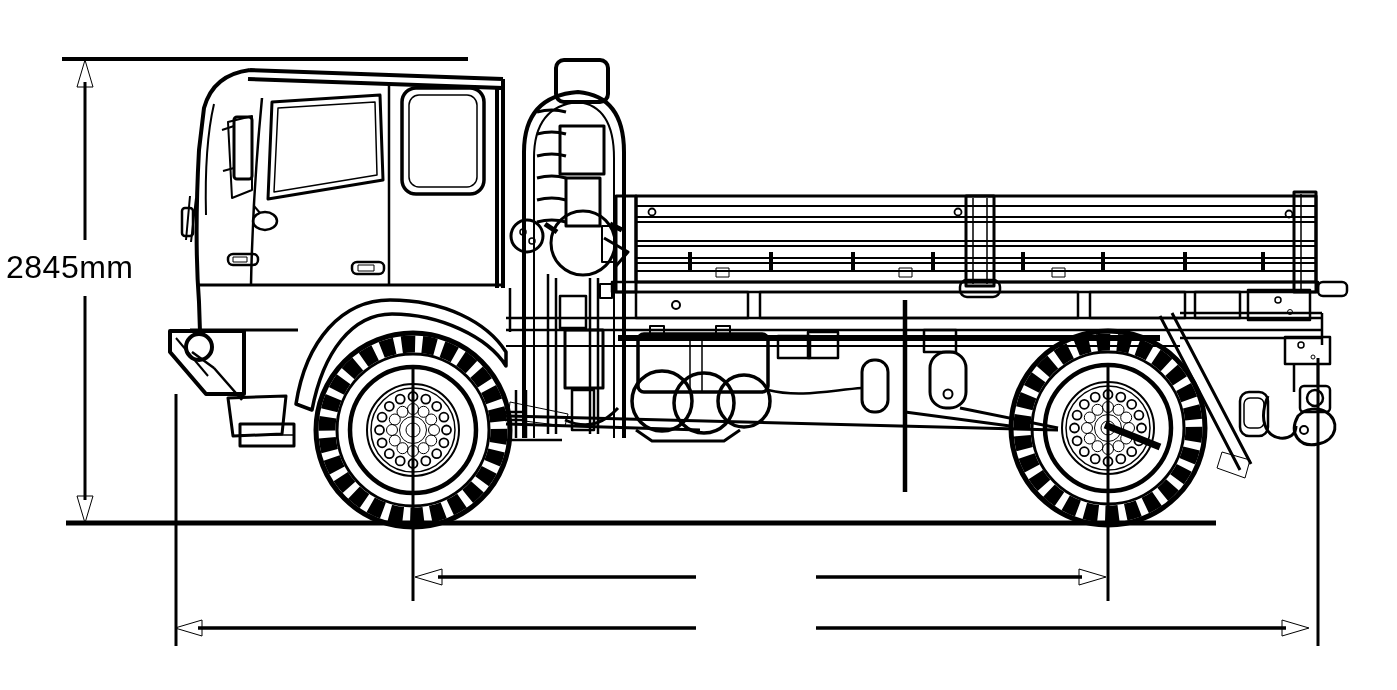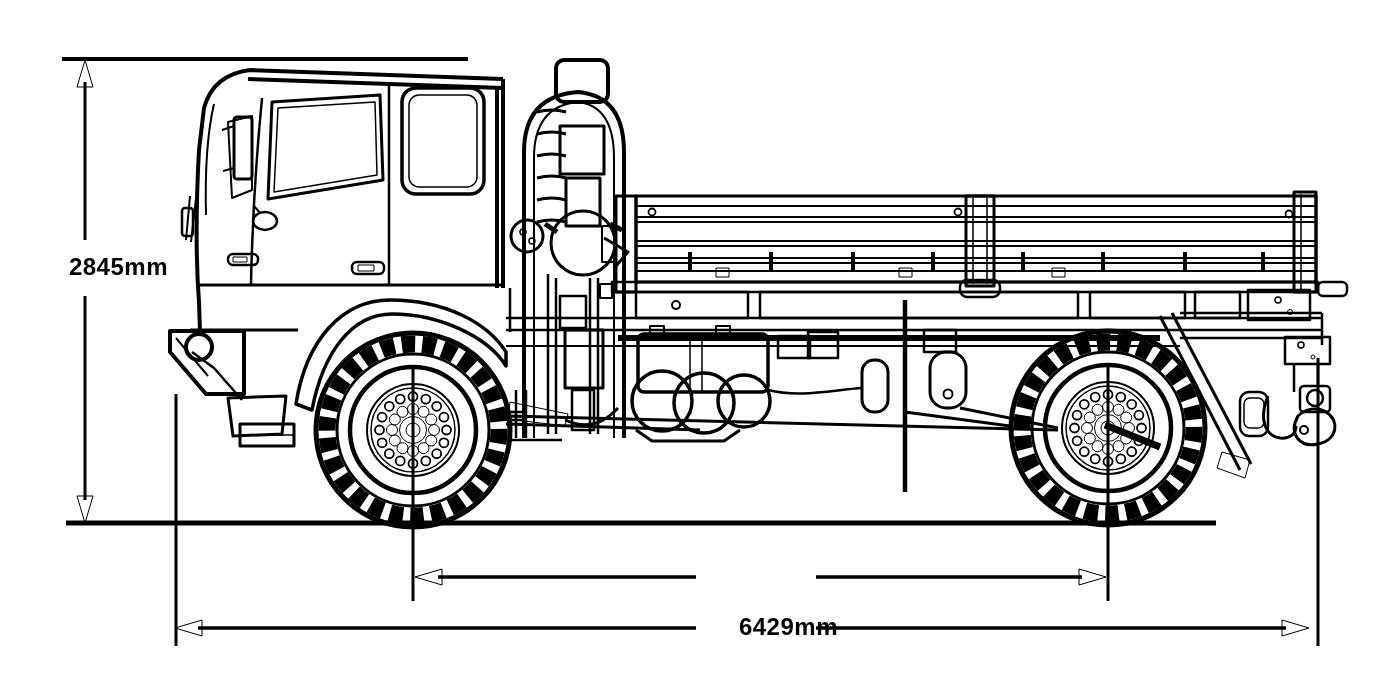--- a/index.html
+++ b/index.html
@@ -4,22 +4,22 @@
 <style>
   html,body { margin:0; padding:0; background:#ffffff; }
   .stage {
     position:relative; width:1397px; height:690px;
     background:#ffffff; overflow:hidden;
     font-family:"Liberation Sans", sans-serif;
   }
   .stage svg { position:absolute; left:0; top:0; }
   svg * { stroke:#000000; fill:none; stroke-linejoin:round; }
   .dim-label {
-    position:absolute; width:162px; text-align:right;
-    font-weight:700; font-size:24px; line-height:36px; color:#000;
+    position:absolute; width:162px; text-align:left;
+    font-weight:400; font-size:32px; line-height:36px; color:#000;
     letter-spacing:0.5px; white-space:nowrap;
   }
   #lbl-height   { left:6px;   top:249px; }
   #lbl-wheelbase{ left:676px; top:558px; }
   #lbl-length   { left:676px; top:609px; }
 </style>
 </head>
 <body>
 
 <div class="stage">
@@ -254,15 +254,14 @@
 
   <g stroke-width="2.5">
     <path d="M516,390 V438 M526,390 V438 M504,440 H562"></path>
   </g>
 
 </svg>
 
 <div class="dim-label" id="lbl-height">2845mm</div>
 
 
-<div class="dim-label" id="lbl-length">6429mm</div>
 
 </div>
 
 </body></html>

